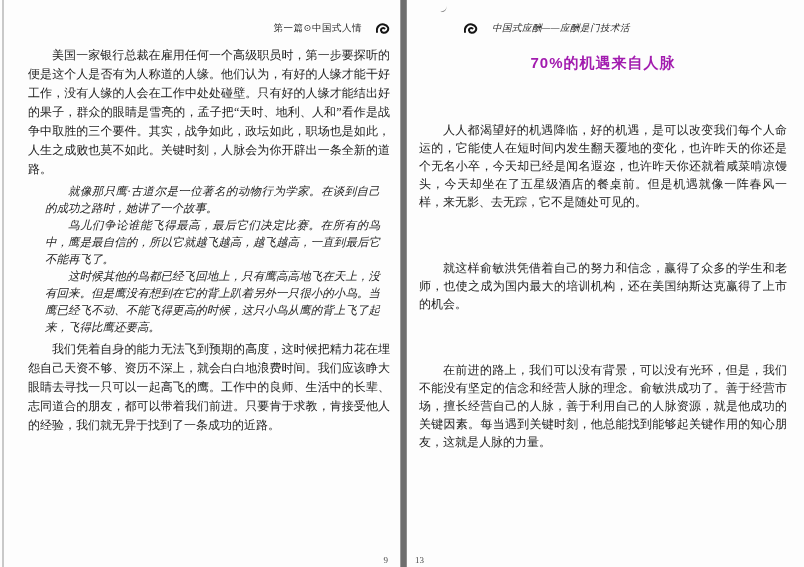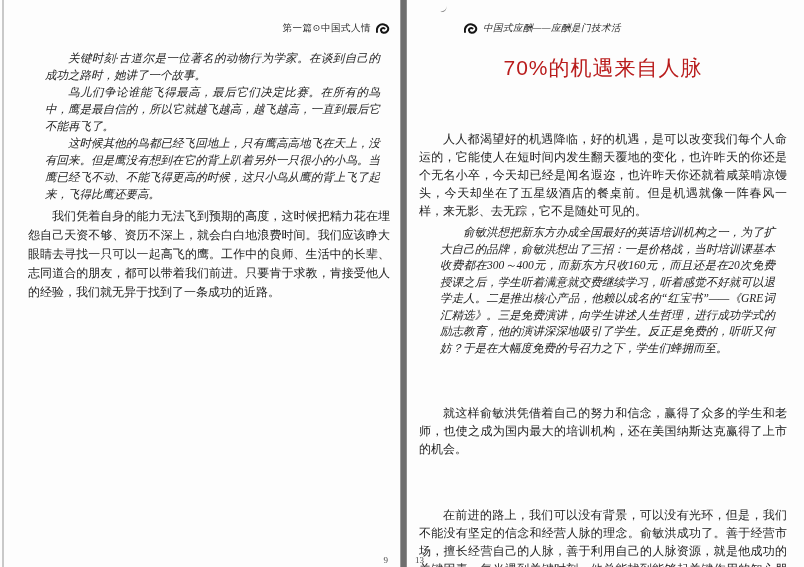--- a/index.html
+++ b/index.html
@@ -8,40 +8,40 @@
     font-family:"Liberation Serif","DejaVu Serif",serif;color:#1d1d1d;
     overflow:hidden;
   }
   .page-edge-line{position:absolute;left:2px;top:0;width:2px;height:567px;background:#c9c9c9;}
   .gutter{position:absolute;left:400px;top:0;width:7px;height:567px;background:#6e6e6e;
     box-shadow:inset 1px 0 0 #9a9a9a, inset -1px 0 0 #8d8d8d;}
   .page{position:absolute;top:0;height:567px;overflow:hidden;}
   .page-left{left:4px;width:396px;}
   .page-right{left:407px;width:397px;}
 
-  .running-head{position:absolute;top:22px;display:flex;align-items:center;gap:5px;
+  .running-head{position:absolute;top:22px;display:flex;align-items:center;gap:14px;
     font-size:9.5px;color:#2b2b2b;letter-spacing:.5px;}
   .page-left .running-head{right:10px;}
   .page-right .running-head{left:25px;font-style:italic;padding-left:32px;}
   .ornament{display:inline-block;line-height:0;}
 
   .scan-artifact{position:absolute;left:33px;top:6px;width:7px;height:5px;
     border-bottom:1.5px solid #8a8a8a;border-radius:0 0 6px 2px;transform:rotate(-12deg);}
 
   .content{position:absolute;top:46px;}
   .page-left .content{left:24px;width:362px;}
   .page-right .content{left:12px;top:40px;width:368px;}
 
   p{margin:0;text-align:justify;text-indent:2em;}
   .body-par{font-size:12px;line-height:19px;}
   .page-right .body-par{line-height:18px;margin-top:48px;}
 
   .section-heading{font-family:"Liberation Sans","DejaVu Sans",sans-serif;
-    font-weight:normal;font-size:21px;text-align:center;text-indent:0;
-    color:#b91c1c;margin:7px 0 5px;letter-spacing:1px;}
+    font-weight:bold;font-size:15px;text-align:center;text-indent:0;
+    color:#a21caf;margin:7px 0 5px;letter-spacing:1px;}
   .page-right .section-heading{margin:14px 0 7px;}
 
   .story{margin:4px 10px 4px 17px;}
   .story p{font-style:italic;font-size:11.5px;line-height:17px;color:#222;}
   .page-right .story{margin:4px 12px 4px 21px;}
   .page-right .story p{line-height:16.5px;}
 
   .closing{margin-top:4px;}
 
   .page-number{position:absolute;bottom:2px;font-size:9px;color:#4a4a4a;
@@ -59,22 +59,23 @@
     <div class="running-head">
       <span>第一篇⊙中国式人情</span>
       <span class="ornament">
         <svg width="14" height="11" viewBox="0 0 14 11">
           <path d="M1,9 C0,4 4,0.5 8,1.5 C12,2.5 13.5,6 11,8.5 C9,10.5 5.5,10 5,7.5 C4.6,5.5 7,4.3 8.5,5.5" fill="none" stroke="#141414" stroke-width="2" stroke-linecap="round"></path>
         </svg>
       </span>
     </div>
 
     <div class="content">
+      <p class="body-par">美国一家银行总裁在雇用任何一个高级职员时，第一步要探听的便是这个人是否有为人称道的人缘。他们认为，有好的人缘才能干好工作，没有人缘的人会在工作中处处碰壁。只有好的人缘才能结出好的果子，群众的眼睛是雪亮的，孟子把“天时、地利、人和”看作是战争中取胜的三个要件。其实，战争如此，政坛如此，职场也是如此，人生之成败也莫不如此。关键时刻，人脉会为你开辟出一条全新的道路。</p>
       <div class="story">
-        <p>关键时刻·古道尔是一位著名的动物行为学家。在谈到自己的成功之路时，她讲了一个故事。</p>
+        <p>就像那只鹰·古道尔是一位著名的动物行为学家。在谈到自己的成功之路时，她讲了一个故事。</p>
         <p>鸟儿们争论谁能飞得最高，最后它们决定比赛。在所有的鸟中，鹰是最自信的，所以它就越飞越高，越飞越高，一直到最后它不能再飞了。</p>
         <p>这时候其他的鸟都已经飞回地上，只有鹰高高地飞在天上，没有回来。但是鹰没有想到在它的背上趴着另外一只很小的小鸟。当鹰已经飞不动、不能飞得更高的时候，这只小鸟从鹰的背上飞了起来，飞得比鹰还要高。</p>
       </div>
       <p class="body-par closing">我们凭着自身的能力无法飞到预期的高度，这时候把精力花在埋怨自己天资不够、资历不深上，就会白白地浪费时间。我们应该睁大眼睛去寻找一只可以一起高飞的鹰。工作中的良师、生活中的长辈、志同道合的朋友，都可以带着我们前进。只要肯于求教，肯接受他人的经验，我们就无异于找到了一条成功的近路。</p>
     </div>
 
     <div class="page-number">9</div>
   </div>
 
   <div class="gutter"></div>
@@ -86,23 +87,20 @@
         <svg width="14" height="11" viewBox="0 0 14 11">
           <path d="M1,9 C0,4 4,0.5 8,1.5 C12,2.5 13.5,6 11,8.5 C9,10.5 5.5,10 5,7.5 C4.6,5.5 7,4.3 8.5,5.5" fill="none" stroke="#141414" stroke-width="2" stroke-linecap="round"></path>
         </svg>
       </span>
       <span>中国式应酬——应酬是门技术活</span>
     </div>
 
     <div class="content">
       <p class="section-heading">70%的机遇来自人脉</p>
       <p class="body-par">人人都渴望好的机遇降临，好的机遇，是可以改变我们每个人命运的，它能使人在短时间内发生翻天覆地的变化，也许昨天的你还是个无名小卒，今天却已经是闻名遐迩，也许昨天你还就着咸菜啃凉馒头，今天却坐在了五星级酒店的餐桌前。但是机遇就像一阵春风一样，来无影、去无踪，它不是随处可见的。</p>
-      <div class="story">
-        <p>俞敏洪想把新东方办成全国最好的英语培训机构之一，为了扩大自己的品牌，俞敏洪想出了三招：一是价格战，当时培训课基本收费都在300～400元，而新东方只收160元，而且还是在20次免费授课之后，学生听着满意就交费继续学习，听着感觉不好就可以退学走人。二是推出核心产品，他赖以成名的“红宝书”——《GRE词汇精选》。三是免费演讲，向学生讲述人生哲理，进行成功学式的励志教育，他的演讲深深地吸引了学生。反正是免费的，听听又何妨？于是在大幅度免费的号召力之下，学生们蜂拥而至。</p>
-      </div>
       <p class="body-par">就这样俞敏洪凭借着自己的努力和信念，赢得了众多的学生和老师，也使之成为国内最大的培训机构，还在美国纳斯达克赢得了上市的机会。</p>
       <p class="body-par">在前进的路上，我们可以没有背景，可以没有光环，但是，我们不能没有坚定的信念和经营人脉的理念。俞敏洪成功了。善于经营市场，擅长经营自己的人脉，善于利用自己的人脉资源，就是他成功的关键因素。每当遇到关键时刻，他总能找到能够起关键作用的知心朋友，这就是人脉的力量。</p>
 
     </div>
 
     <div class="page-number">13</div>
   </div>
 </div>
 
 </body></html>

